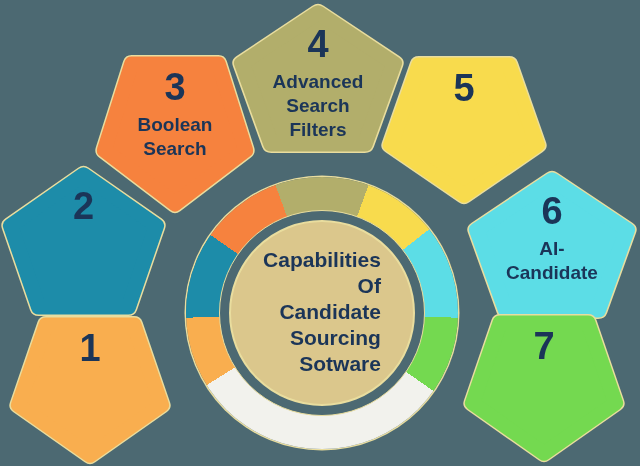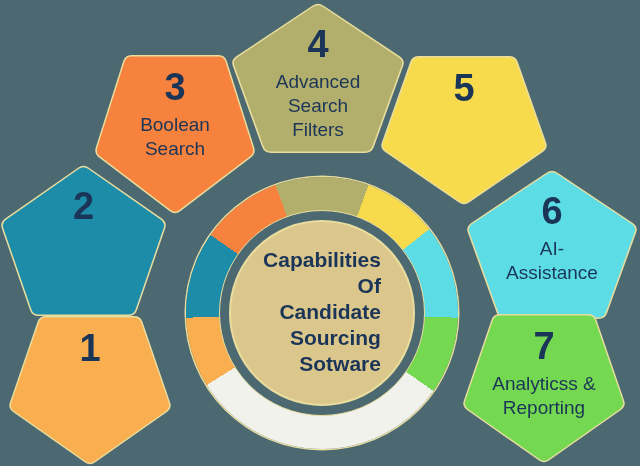--- a/index.html
+++ b/index.html
@@ -11,21 +11,21 @@
   .pentagon { position:absolute; }
   .pentagon svg { position:absolute; left:0; top:0; width:100%; height:100%; overflow:visible; }
   .ptext {
     position:absolute; left:0; top:0; right:0; bottom:0; z-index:1;
     display:flex; flex-direction:column; align-items:center; text-align:center;
     color:var(--text,#1B3558);
   }
   .down .ptext { padding-top:11px; }
   .up   .ptext { padding-top:21px; }
   .num   { font-size:38px; font-weight:700; line-height:1.05; }
-  .plabel{ font-size:19px; font-weight:400; line-height:1.26; white-space:pre-line; margin-top:5px;text-align:center; }
+  .plabel{ font-size:19px; font-weight:700; line-height:1.26; white-space:pre-line; margin-top:5px;text-align:center; }
 
   .p1 { left:10px;  top:318px; width:160px; height:146px; }
   .p2 { left:2px;   top:166px; width:163px; height:148px; }
   .p3 { left:96px;  top:57px;  width:158px; height:156px; }
   .p4 { left:233px; top:4px;   width:170px; height:147px; }
   .p5 { left:382px; top:58px;  width:164px; height:146px; }
   .p6 { left:468px; top:171px; width:168px; height:146px; }
   .p7 { left:464px; top:316px; width:160px; height:146px; }
 
   .ring {
@@ -114,33 +114,31 @@
   </div>
 
   <div class="pentagon p6 up">
     <svg viewBox="0 0 160 152" preserveAspectRatio="none">
       <path class="shape-outline" d="M 36 145 L 124 145 L 151.6 61.3 L 80 9 L 8.4 61.3 Z" fill="none" stroke-width="18" stroke-linejoin="round" stroke="#E9DD9E"></path>
       <path class="shape-fill" d="M 36 145 L 124 145 L 151.6 61.3 L 80 9 L 8.4 61.3 Z" stroke-width="15" stroke-linejoin="round" fill="#5CDDE6" stroke="#5CDDE6"></path>
     </svg>
     <div class="ptext">
       <div class="num">6</div>
       <div class="plabel">AI-
-Assistance</div>
+Candidate</div>
     </div>
   </div>
 
   <div class="pentagon p7 down">
     <svg viewBox="0 0 160 152" preserveAspectRatio="none">
       <path class="shape-outline" d="M 36 7 L 124 7 L 151.6 90.7 L 80 143 L 8.4 90.7 Z" fill="none" stroke-width="18" stroke-linejoin="round" stroke="#E9DD9E"></path>
       <path class="shape-fill" d="M 36 7 L 124 7 L 151.6 90.7 L 80 143 L 8.4 90.7 Z" stroke-width="15" stroke-linejoin="round" fill="#74D950" stroke="#74D950"></path>
     </svg>
     <div class="ptext">
       <div class="num">7</div>
-      <div class="plabel">Analyticss &amp;
-Reporting</div>
     </div>
   </div>
 
   <div class="ring" style="background: conic-gradient(from -20deg, rgb(178, 174, 107) 0deg, rgb(178, 174, 107) 40deg, rgb(248, 219, 77) 40deg, rgb(248, 219, 77) 72deg, rgb(92, 221, 230) 72deg, rgb(92, 221, 230) 112deg, rgb(116, 217, 80) 112deg, rgb(116, 217, 80) 145deg, rgb(242, 242, 237) 145deg, rgb(242, 242, 237) 258deg, rgb(249, 174, 79) 258deg, rgb(249, 174, 79) 288deg, rgb(29, 140, 169) 288deg, rgb(29, 140, 169) 325deg, rgb(246, 130, 62) 325deg, rgb(246, 130, 62) 360deg);"></div>
   <div class="ring-hole"></div>
   <div class="center-circle">
     <div class="center-text">Capabilities
 Of
 Candidate
 Sourcing

